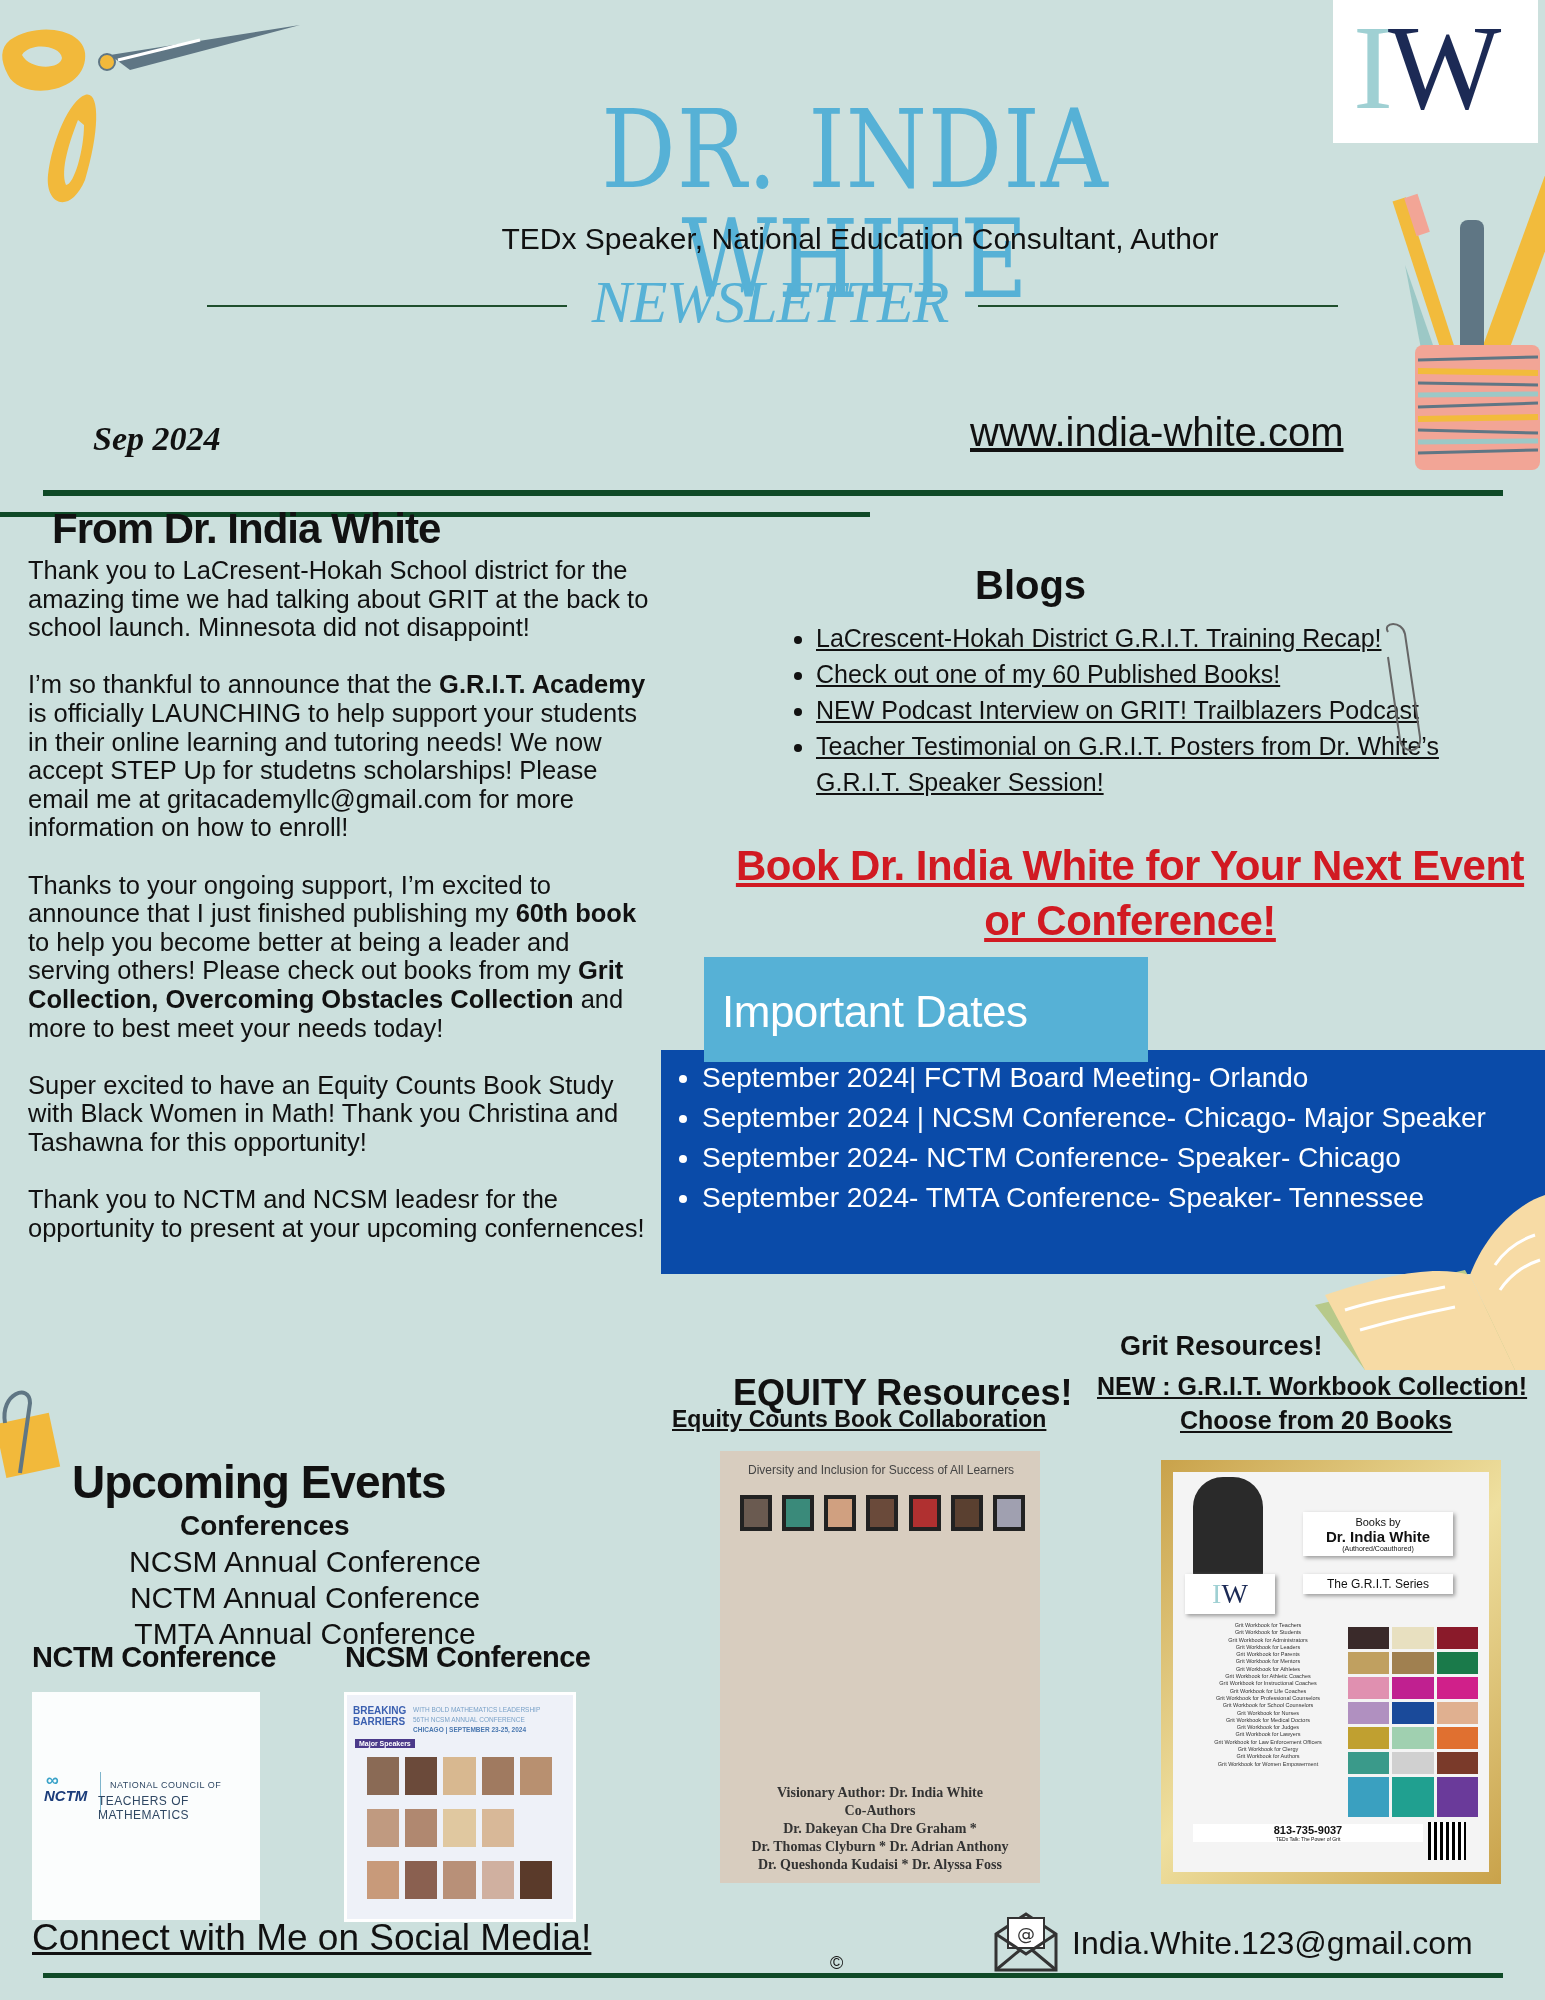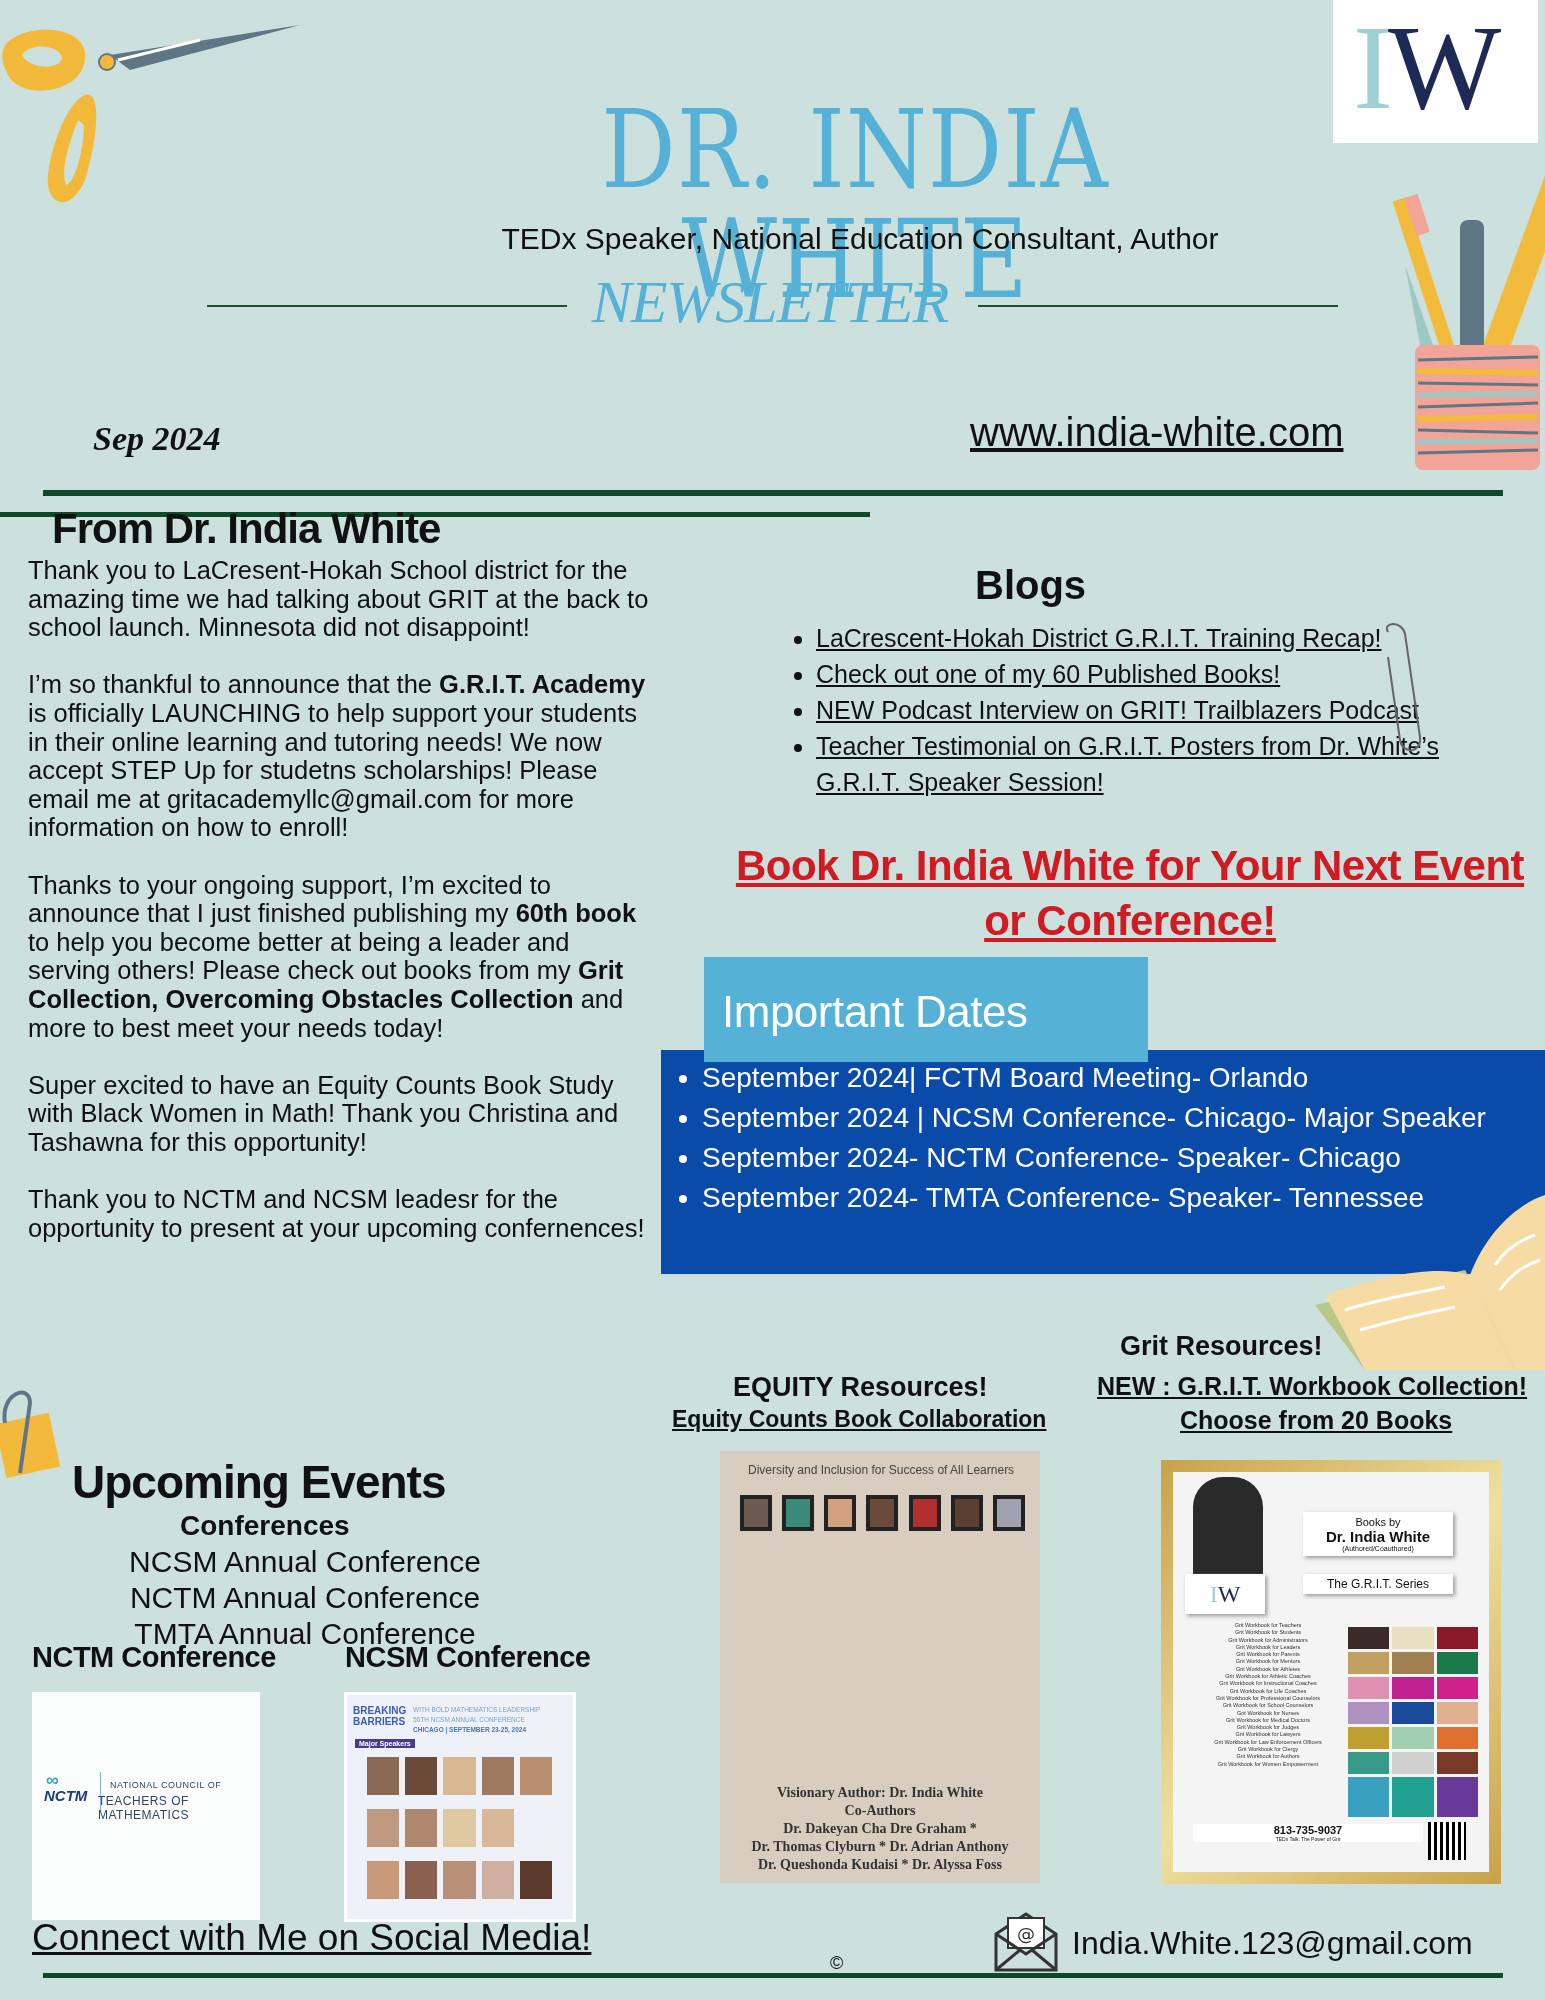--- a/index.html
+++ b/index.html
@@ -58,21 +58,21 @@
   .blogs a { color: #111; text-decoration: underline; }
   .book-cta { left: 730px; top: 838px; width: 800px; text-align: center; color: #d11a22; font-size: 42px; font-weight: bold; line-height: 55px; text-decoration: underline; letter-spacing: -0.5px; }
 
   .dates-panel { left: 661px; top: 1050px; width: 884px; height: 224px; background: #0a4ba9; }
   .dates-tab { left: 704px; top: 957px; width: 444px; height: 105px; background: #56b1d6; }
   .dates-tab span { position: absolute; left: 18px; top: 30px; color: #fff; font-size: 44px; font-weight: normal; letter-spacing: -0.5px; }
   .dates-list { left: 672px; top: 1058px; width: 860px; color: #fff; font-size: 28px; line-height: 40px; }
   .dates-list li { margin-left: 30px; }
 
   .grit-head { left: 1120px; top: 1331px; font-size: 27px; font-weight: bold; }
-  .eq-head { left: 733px; top: 1372px; font-size: 27px; font-weight: bold; }
+  .eq-head { left: 733px; top: 1372px; font-size: 36px; font-weight: bold; }
   .eq-sub { left: 672px; top: 1406px; font-size: 23px; font-weight: bold; text-decoration: underline; }
   .grit-sub1 { left: 1097px; top: 1372px; font-size: 25px; font-weight: bold; text-decoration: underline; }
   .grit-sub2 { left: 1180px; top: 1406px; font-size: 25px; font-weight: bold; text-decoration: underline; }
 
   .eq-cover { left: 720px; top: 1451px; width: 320px; height: 432px; background: #d8cdbf; }
   .grit-cover { left: 1161px; top: 1460px; width: 340px; height: 424px; background: linear-gradient(135deg,#c9a24a,#efe0a0,#c9a24a); }
   .grit-inner { position: absolute; left: 12px; top: 12px; right: 12px; bottom: 12px; background: #f4f4f4; }
 
   .email { left: 1072px; top: 1925px; font-size: 32px; }
   .copyright { left: 830px; top: 1953px; font-size: 18px; }
@@ -257,21 +257,21 @@
 
 <div class="abs grit-cover">
   <div class="grit-inner">
     <div style="position:absolute;left:20px;top:5px;width:70px;height:100px;background:#2a2a2a;border-radius:30px 30px 4px 4px;"></div>
     <div style="position:absolute;left:130px;top:40px;width:150px;background:#fff;box-shadow:2px 2px 4px #999;text-align:center;padding:4px;">
       <div style="font-size:11px;">Books by</div>
       <div style="font-size:15px;font-weight:bold;">Dr. India White</div>
       <div style="font-size:7px;">(Authored/Coauthored)</div>
     </div>
     <div style="position:absolute;left:130px;top:102px;width:150px;background:#fff;box-shadow:2px 2px 4px #999;text-align:center;font-size:12px;padding:3px;">The G.R.I.T. Series</div>
-    <div style="position:absolute;left:12px;top:102px;width:80px;height:40px;background:#fff;box-shadow:2px 2px 4px #999;font-family:'Liberation Serif',serif;font-size:24px;line-height:40px;text-align:center;"><span style="color:#9fd0d3">I</span><span style="color:#1c2a55">W</span></div>
+    <div style="position:absolute;left:12px;top:102px;width:90px;height:40px;background:#fff;box-shadow:2px 2px 4px #999;font-family:'Liberation Serif',serif;font-size:28px;line-height:40px;text-align:center;"><span style="color:#9fd0d3">I</span><span style="color:#1c2a55">W</span></div>
     <div style="position:absolute;left:20px;top:150px;width:150px;font-size:5.5px;line-height:7.3px;text-align:center;color:#333;" id="grit-titles">
         <div>Grit Workbook for Teachers</div>
         <div>Grit Workbook for Students</div>
         <div>Grit Workbook for Administrators</div>
         <div>Grit Workbook for Leaders</div>
         <div>Grit Workbook for Parents</div>
         <div>Grit Workbook for Mentors</div>
         <div>Grit Workbook for Athletes</div>
         <div>Grit Workbook for Athletic Coaches</div>
         <div>Grit Workbook for Instructional Coaches</div>

